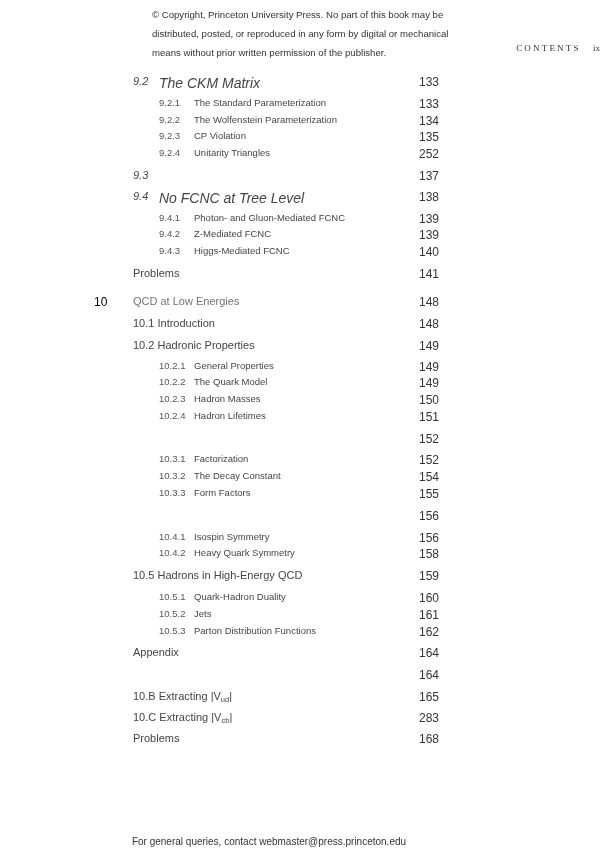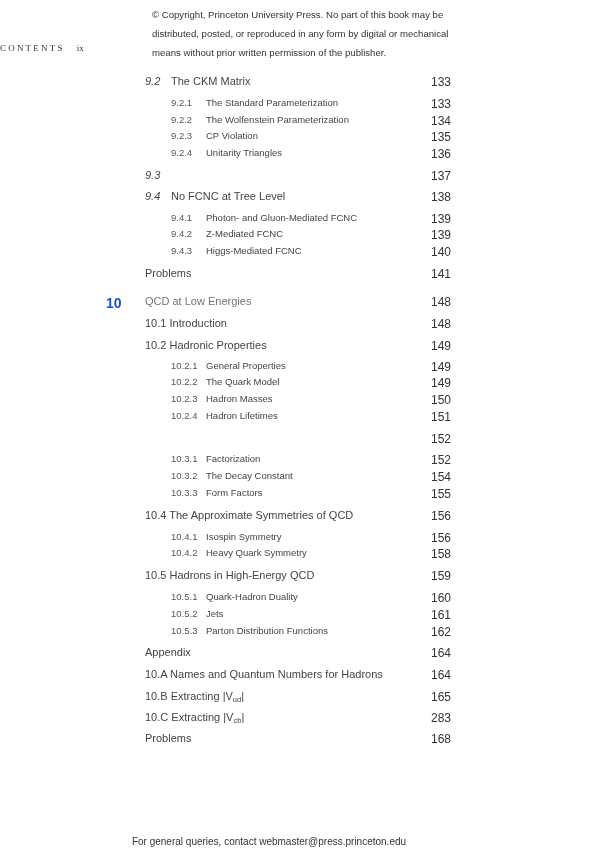--- a/index.html
+++ b/index.html
@@ -1,33 +1,33 @@
 <!DOCTYPE html>
 <html><head>
 <meta charset="utf-8">
 <style>
   html, body { margin:0; padding:0; background:#ffffff; }
   body { width:600px; height:857px; position:relative; overflow:hidden;
          font-family:"Liberation Sans", sans-serif; color:#333; }
   .copyright { position:absolute; left:152px; top:5px; width:300px;
                font-size:9.6px; line-height:19px; color:#333; }
-  .running-head { position:absolute; left:0; width:600px; top:43px; text-align:left;
+  .running-head { position:absolute; left:0; width:600px; top:43px; text-align:right;
                   font-family:"Liberation Serif", serif; font-size:9px; color:#333; }
   .running-head .rh-title { letter-spacing:2.2px; }
   .running-head .rh-page { margin-left:10px; }
   .toc { position:absolute; left:0; top:0; width:600px; }
-  .row { position:absolute; left:16px; width:532px; height:16px; }
+  .row { position:absolute; left:4px; width:532px; height:16px; }
   .row .num, .row .title, .row .page { position:absolute; white-space:nowrap; }
   .row .page { right:97px; text-align:right; font-size:12px; color:#333;margin-left:40px; }
   .sec .num { left:129px; font-style:italic; font-size:11px; color:#444; }
-  .sec .title { left:155px; font-size:11px; color:#444;text-align:center; }
+  .sec .title { left:155px; font-style:italic; font-size:14px; color:#444;text-align:center; }
   .sub .num { left:155px; font-size:9.5px; color:#555; }
   .sub .title { left:190px; font-size:9.5px; color:#444; }
   .sub .page { font-size:12px; }
-  .chap .num { left:90px; font-size:14px; font-weight:bold; color:#1d4ed8; }
+  .chap .num { left:90px; font-size:12px; font-weight:normal; color:#000000; }
   .chap .title { left:129px; font-size:11px; color:#737373; }
   .plain .title { left:129px; font-size:11px; color:#444; }
   .footer { position:absolute; left:0; width:538px; top:836px; text-align:center;
             font-size:10px; color:#333; }
   sub { font-size:7.5px; vertical-align:-2px; }
 </style>
 </head>
 <body>
 
 <div class="copyright">© Copyright, Princeton University Press. No part of this book may be distributed, posted, or reproduced in any form by digital or mechanical means without prior written permission of the publisher.</div>
@@ -53,21 +53,21 @@
       <span class="page">134</span>
     </div>
     <div class="row sub" style="top: 130px;">
       <span class="num">9.2.3</span>
       <span class="title">CP Violation</span>
       <span class="page">135</span>
     </div>
     <div class="row sub" style="top: 147px;">
       <span class="num">9.2.4</span>
       <span class="title">Unitarity Triangles</span>
-      <span class="page">136</span>
+      <span class="page">252</span>
     </div>
     <div class="row sec" style="top: 169px;">
       <span class="num">9.3</span>
       <span class="page">137</span>
     </div>
     <div class="row sec" style="top: 190px;">
       <span class="num">9.4</span>
       <span class="title">No FCNC at Tree Level</span>
       <span class="page">138</span>
     </div>
@@ -135,21 +135,20 @@
       <span class="num">10.3.2</span>
       <span class="title">The Decay Constant</span>
       <span class="page">154</span>
     </div>
     <div class="row sub" style="top: 487px;">
       <span class="num">10.3.3</span>
       <span class="title">Form Factors</span>
       <span class="page">155</span>
     </div>
     <div class="row plain" style="top: 509px;">
-      <span class="title">10.4 The Approximate Symmetries of QCD</span>
       <span class="page">156</span>
     </div>
     <div class="row sub" style="top: 531px;">
       <span class="num">10.4.1</span>
       <span class="title">Isospin Symmetry</span>
       <span class="page">156</span>
     </div>
     <div class="row sub" style="top: 547px;">
       <span class="num">10.4.2</span>
       <span class="title">Heavy Quark Symmetry</span>
@@ -172,21 +171,20 @@
     <div class="row sub" style="top: 625px;">
       <span class="num">10.5.3</span>
       <span class="title">Parton Distribution Functions</span>
       <span class="page">162</span>
     </div>
     <div class="row plain" style="top: 646px;">
       <span class="title">Appendix</span>
       <span class="page">164</span>
     </div>
     <div class="row plain" style="top: 668px;">
-      <span class="title">10.A Names and Quantum Numbers for Hadrons</span>
       <span class="page">164</span>
     </div>
     <div class="row plain" style="top: 690px;">
       <span class="title">10.B Extracting |V<sub>ud</sub>|</span>
       <span class="page">165</span>
     </div>
     <div class="row plain" style="top: 711px;">
       <span class="title">10.C Extracting |V<sub>cb</sub>|</span>
       <span class="page">283</span>
     </div>

